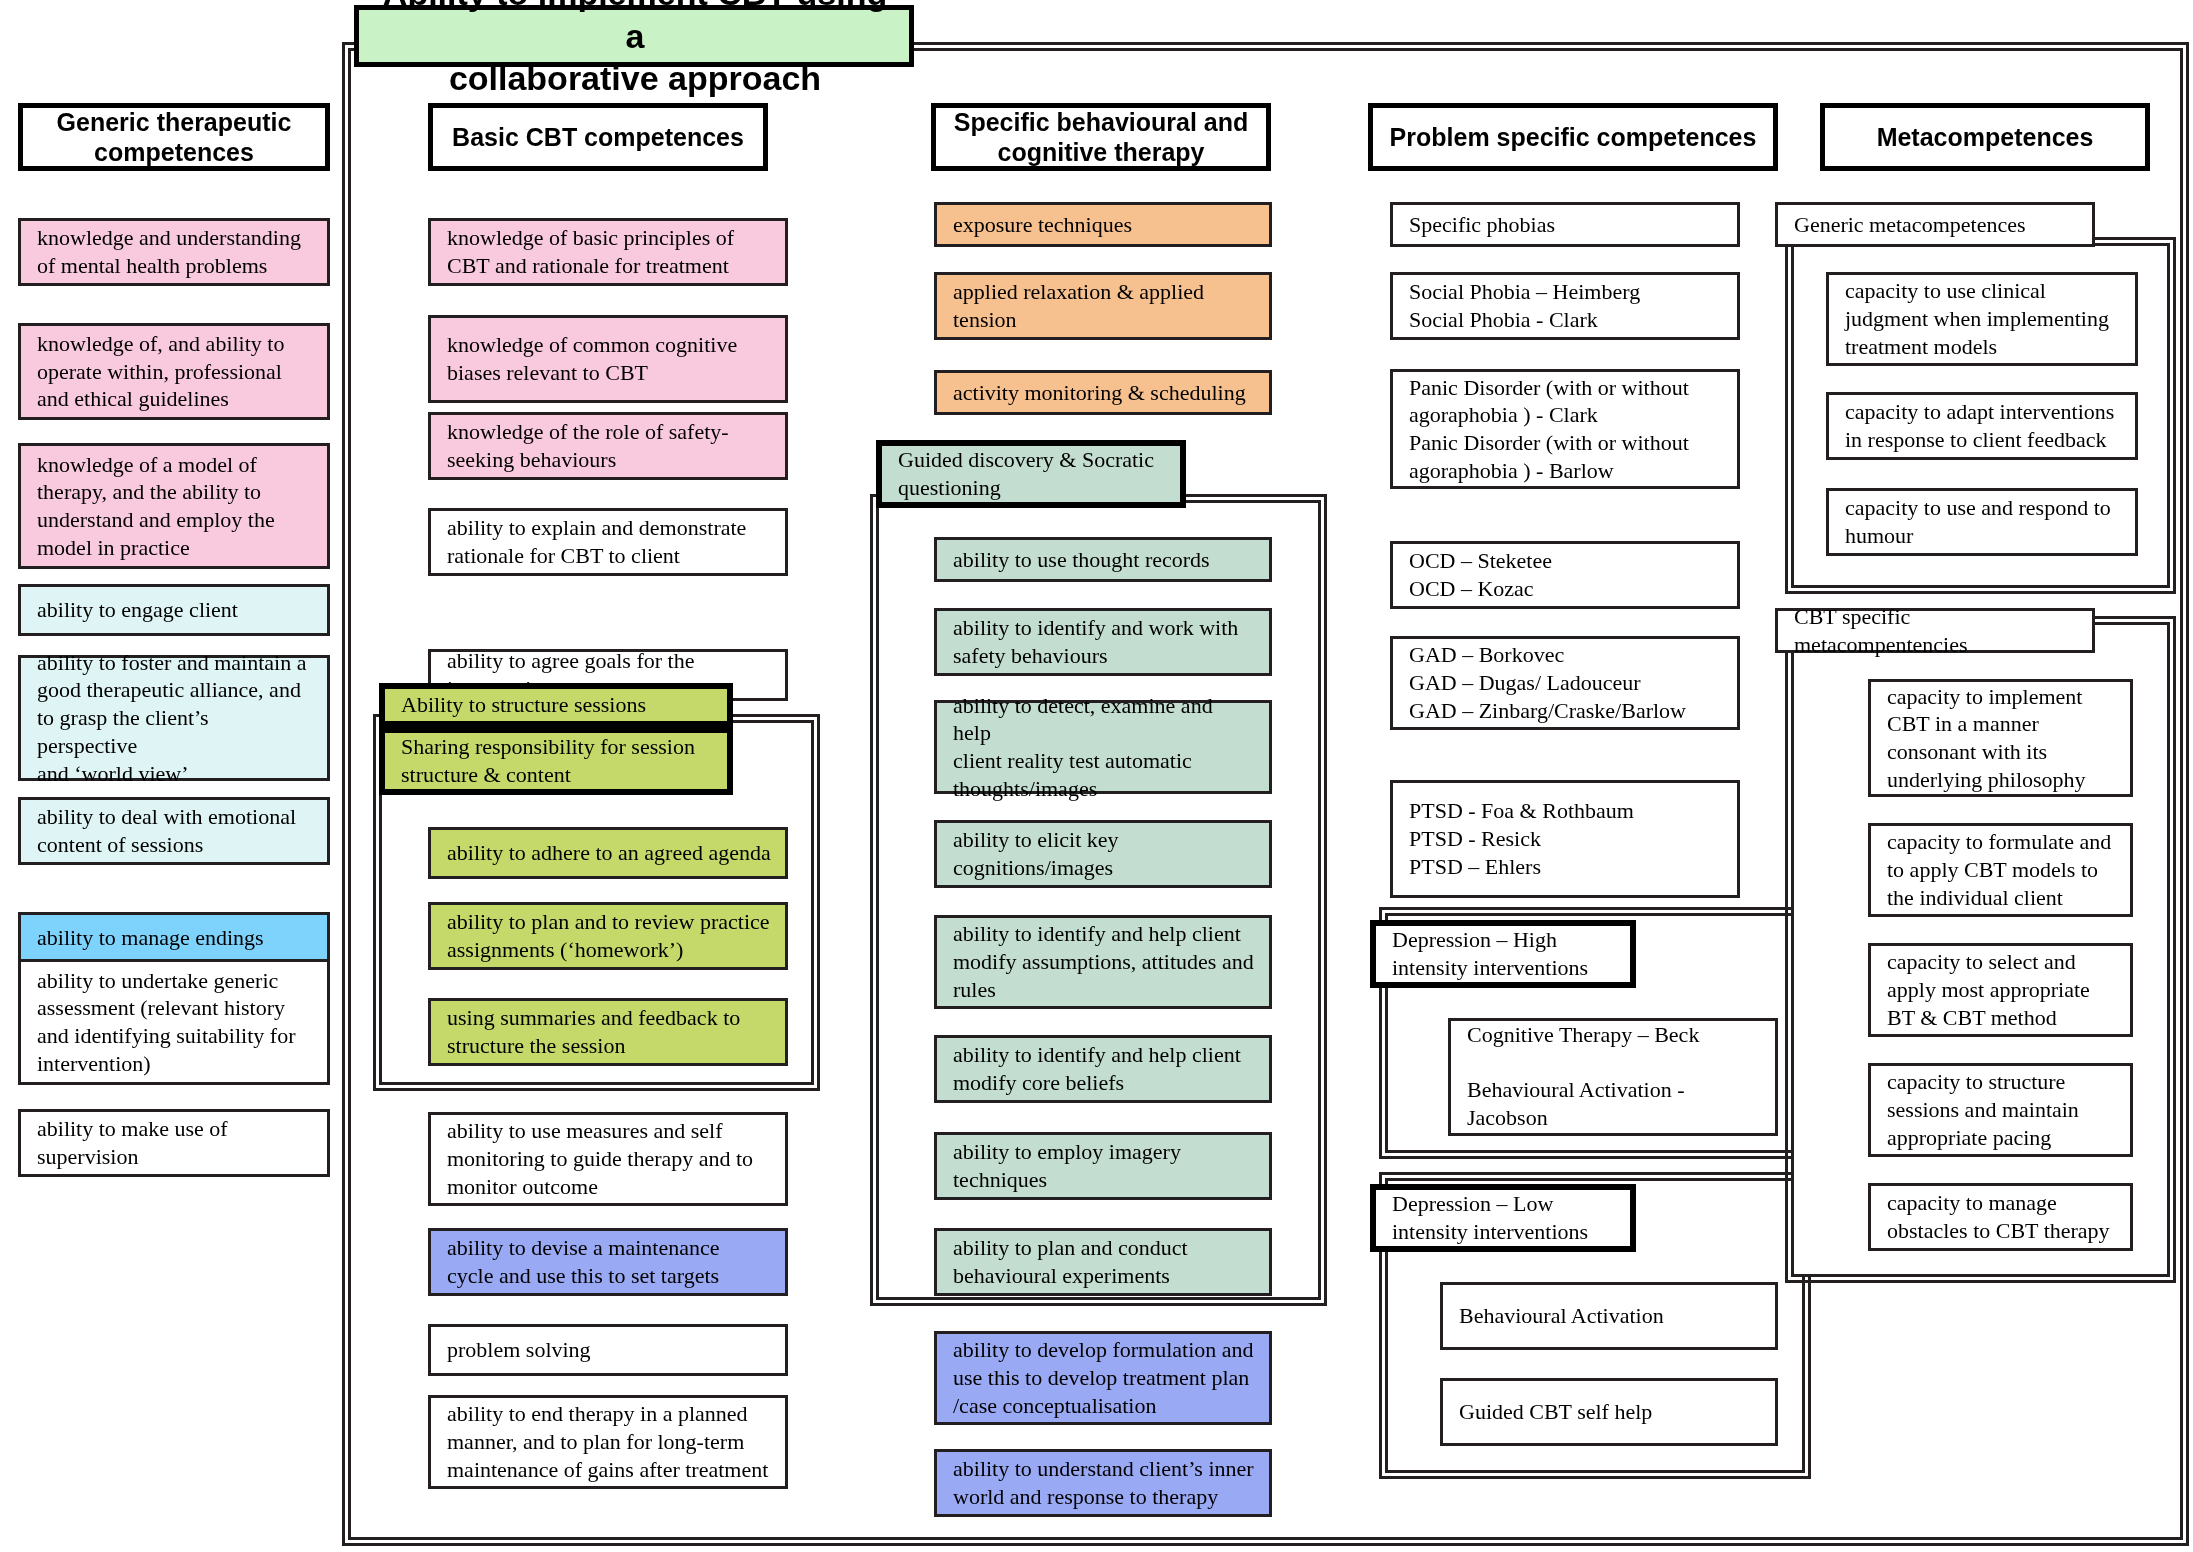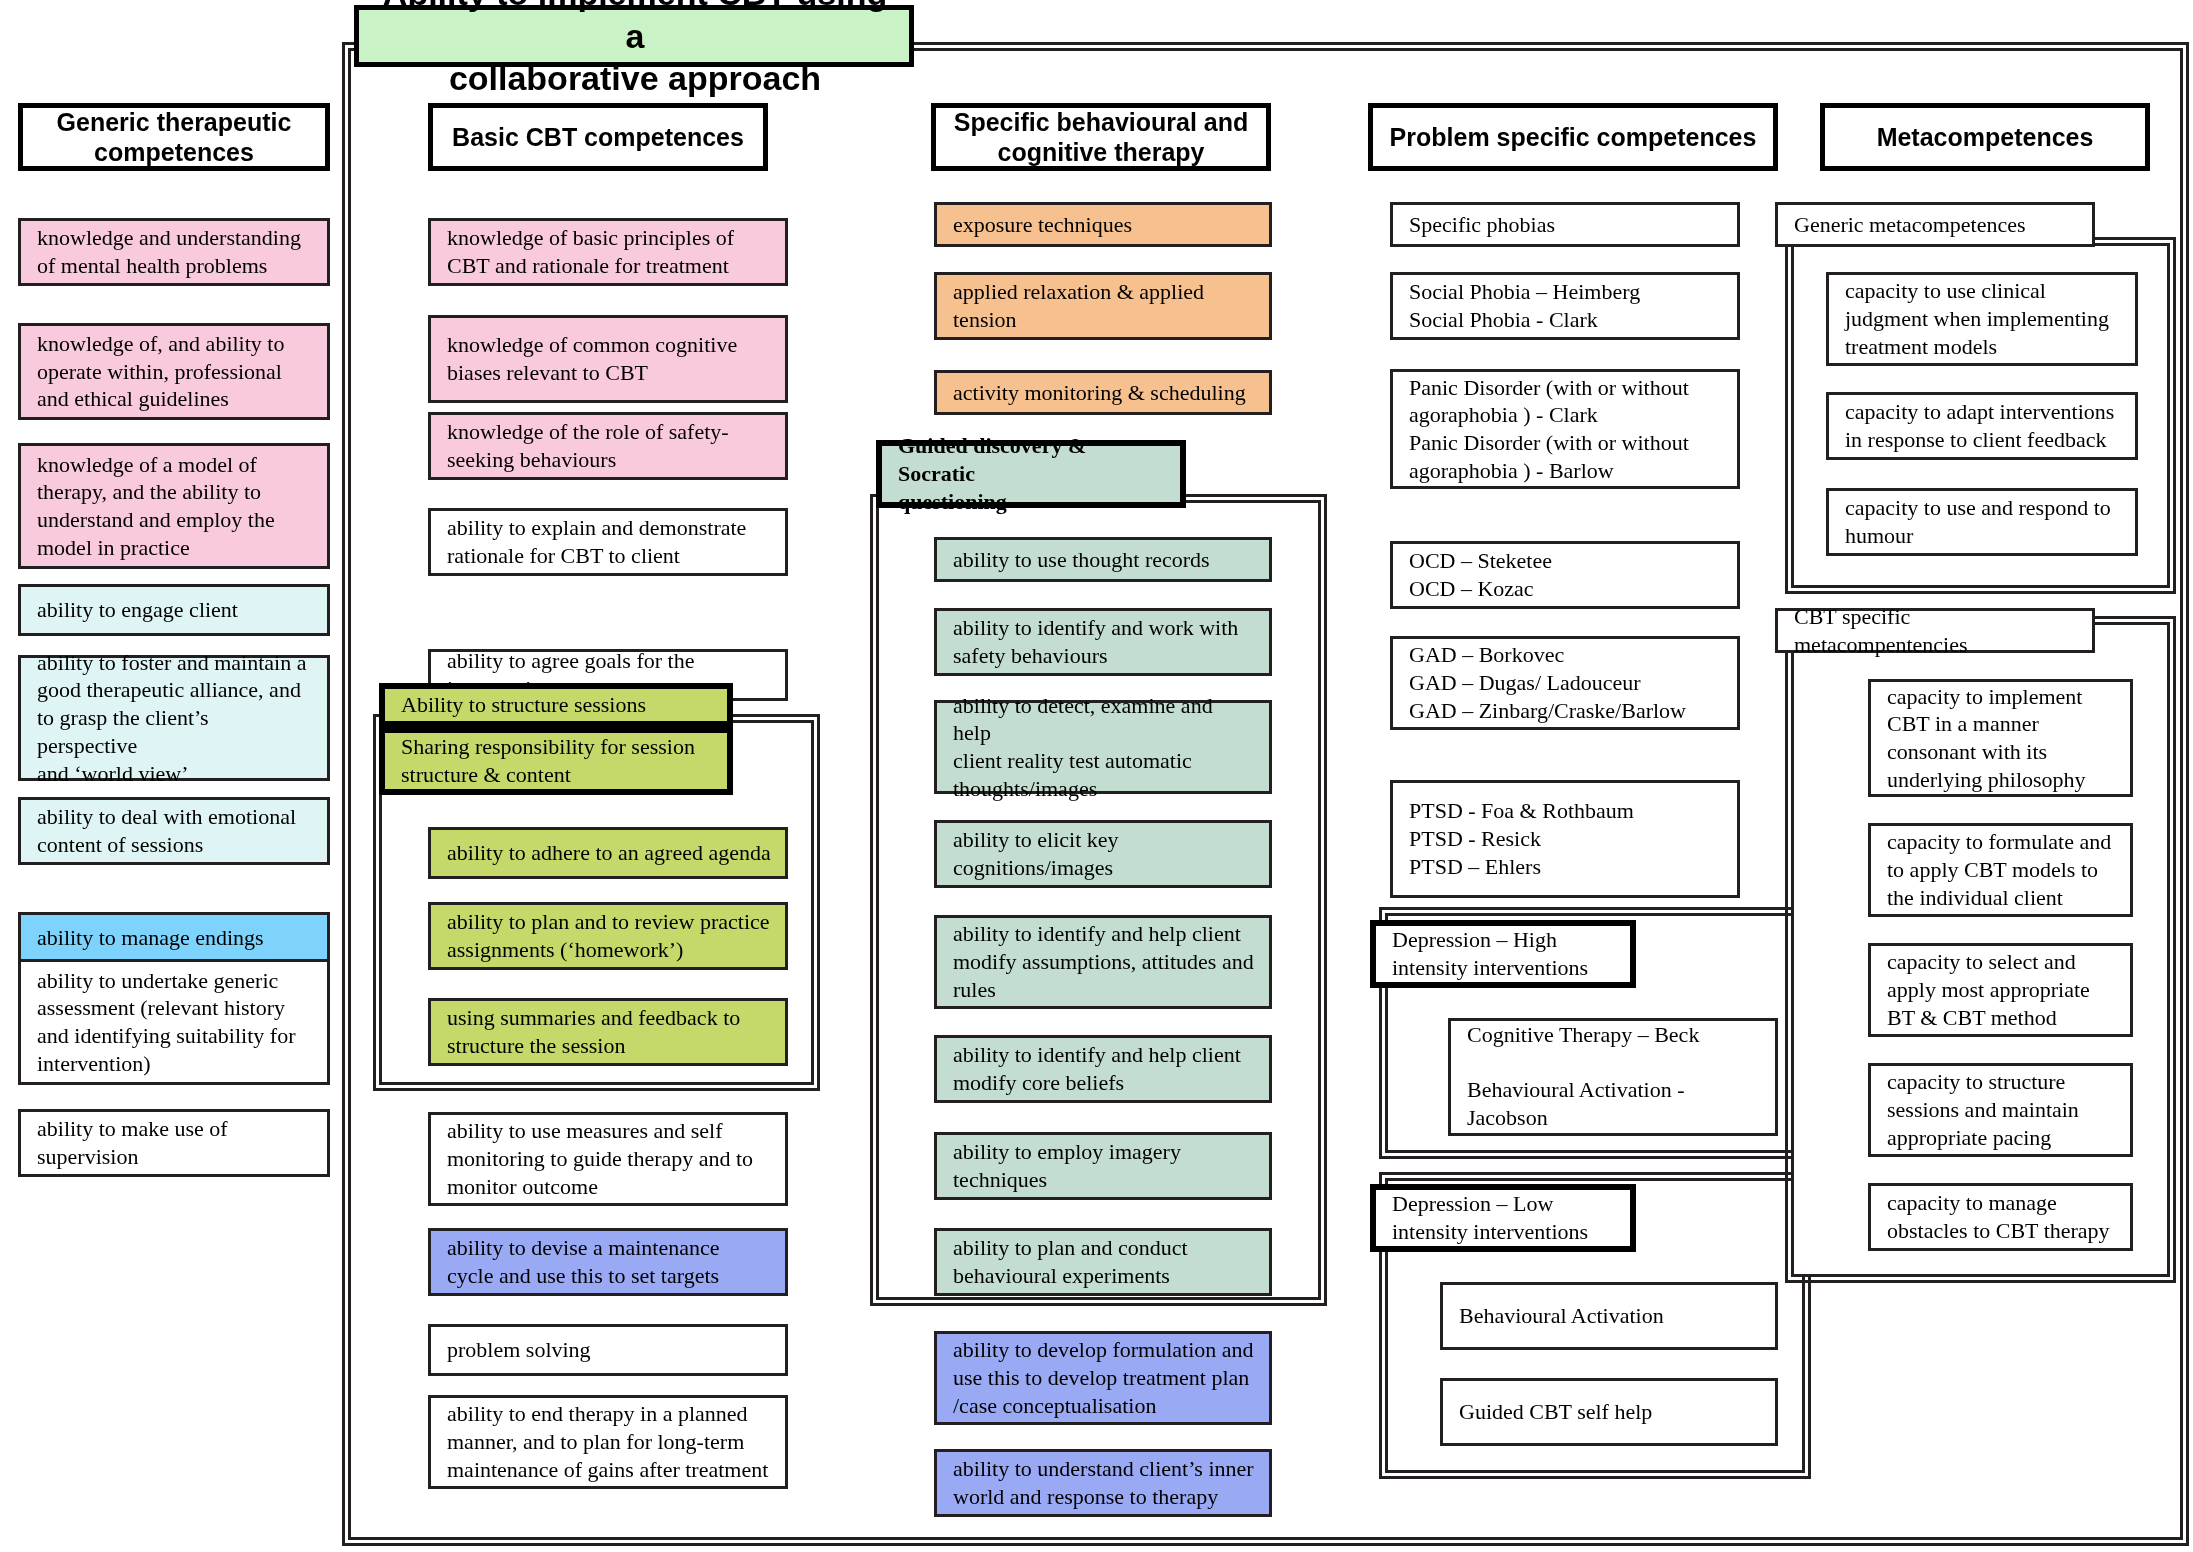--- a/index.html
+++ b/index.html
@@ -224,21 +224,21 @@
 <div class="box orange" style="left:934px; top:272px; width:338px; height:68px;">
   <span class="txt">applied relaxation &amp; applied
 tension</span>
 </div>
 <div class="box orange" style="left:934px; top:370px; width:338px; height:45px;">
   <span class="txt">activity monitoring &amp; scheduling</span>
 </div>
 
 <div class="dbl" style="left:876px; top:500px; width:445px; height:800px;"></div>
 
-<div class="box sage thick" style="left:876px; top:440px; width:310px; height:68px;font-weight:bold;">
+<div class="box sage thick" style="left:876px; top:440px; width:310px; height:68px;">
   <span class="txt">Guided discovery &amp; Socratic
 questioning</span>
 </div>
 
 <div class="box sage" style="left:934px; top:537px; width:338px; height:45px;">
   <span class="txt">ability to use thought records</span>
 </div>
 <div class="box sage" style="left:934px; top:608px; width:338px; height:68px;">
   <span class="txt">ability to identify and work  with
 safety behaviours</span>

